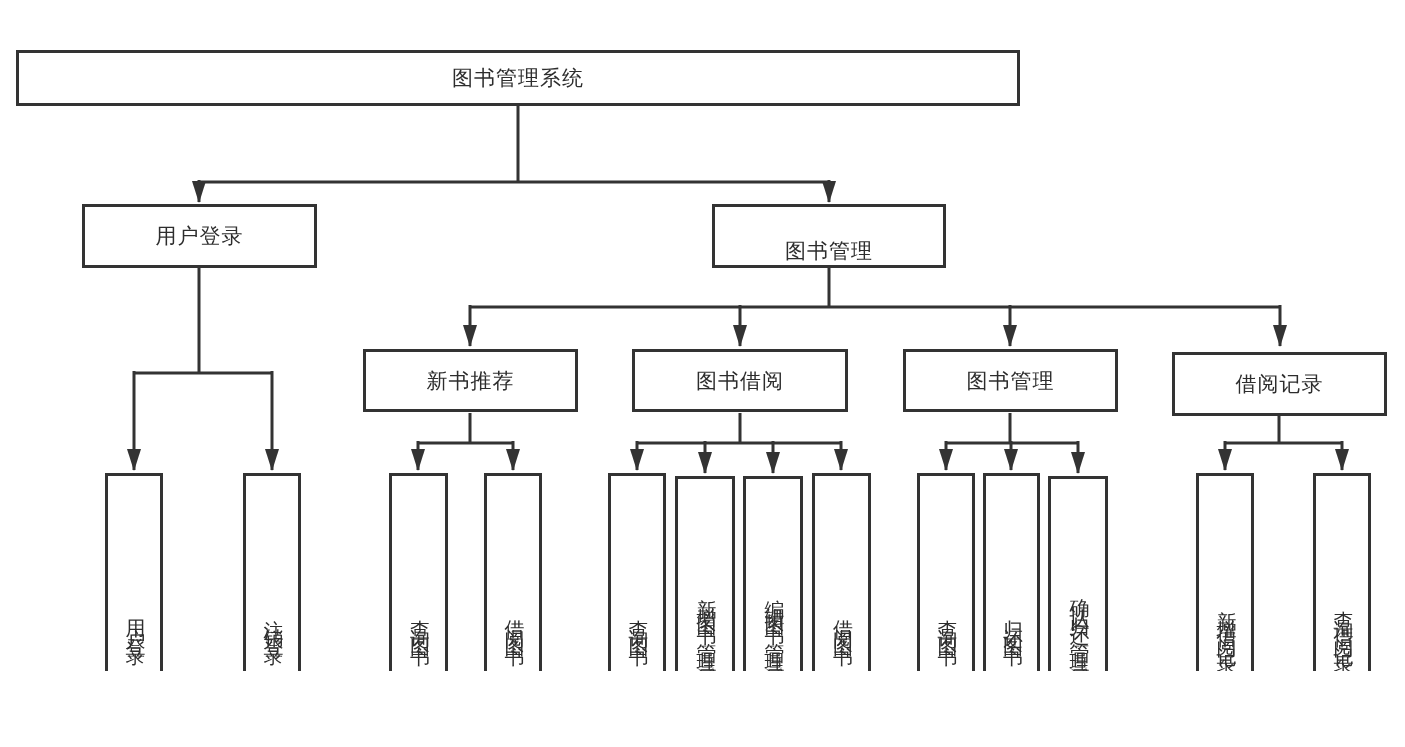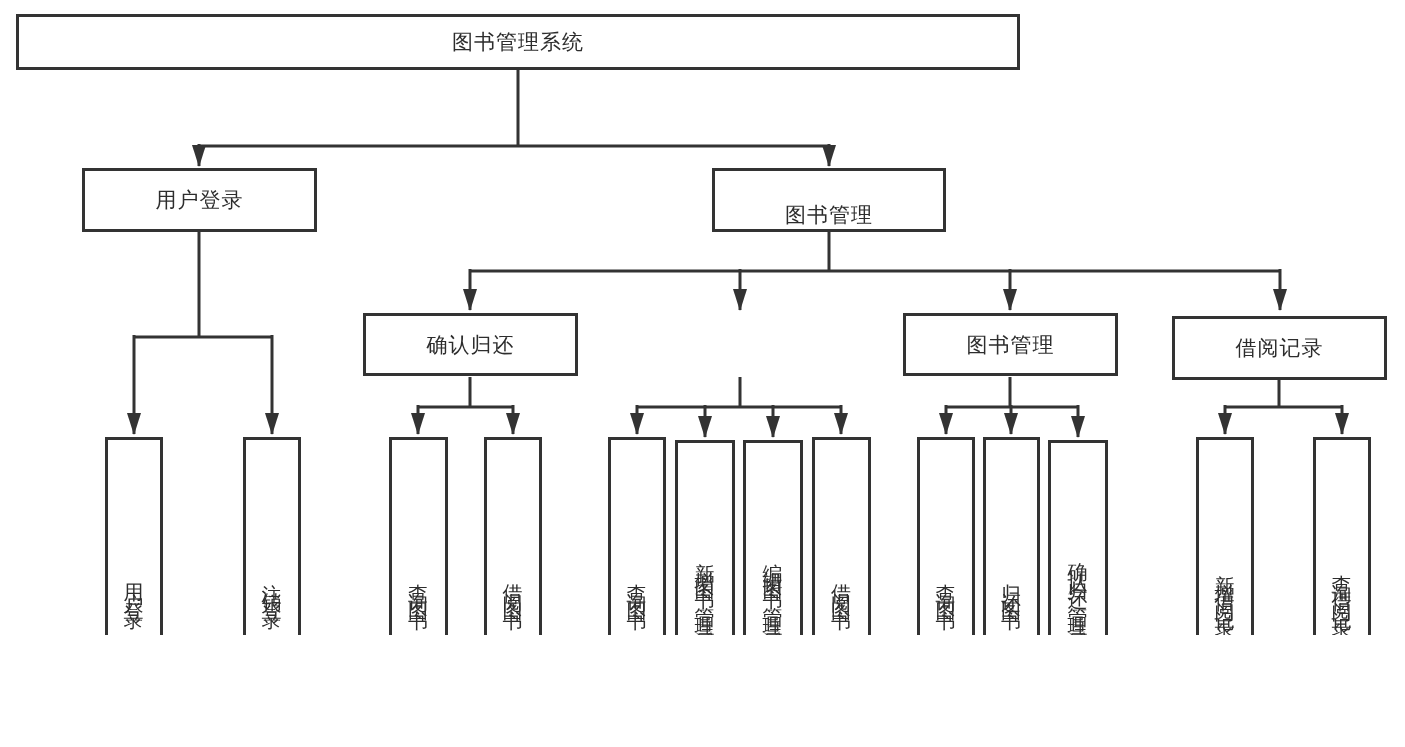--- a/index.html
+++ b/index.html
@@ -1,22 +1,23 @@
 <!DOCTYPE html>
 <html><head>
 <meta charset="utf-8">
 <style>
   html,body{margin:0;padding:0;background:#fff;}
   .canvas{
     position:relative;
     width:1405px;height:635px;
     background:#ffffff;
     overflow:hidden;
-    font-family:Liberation Serif, serif;
+    font-family:Liberation Mono, monospace;
     color:#2d2d2d;
+    margin-top:36px;
   }
   .edges{position:absolute;left:0;top:0;width:1405px;height:747px;}
   .node{
     position:absolute;
     box-sizing:border-box;
     background:#ffffff;
     border:3px solid #333333;
     display:flex;
     align-items:center;
     justify-content:center;
@@ -132,21 +133,24 @@
   </div>
 
   <div class="node hnode" id="n-user-login">
     <span>用户登录</span>
   </div>
   <div class="node hnode" id="n-book-mgmt">
     <span>图书管理</span>
   </div>
 
   <div class="node hnode" id="n-new-book">
-    <span>确认归还</span>
+    <span>新书推荐</span>
+  </div>
+  <div class="node hnode" id="n-book-borrow">
+    <span>图书借阅</span>
   </div>
   <div class="node hnode" id="n-current-borrow">
     <span>图书管理</span>
   </div>
   <div class="node hnode" id="n-borrow-record">
     <span>借阅记录</span>
   </div>
 
   <div class="node vnode leaf" id="l1">
     <span class="vtext">用户登录</span>

